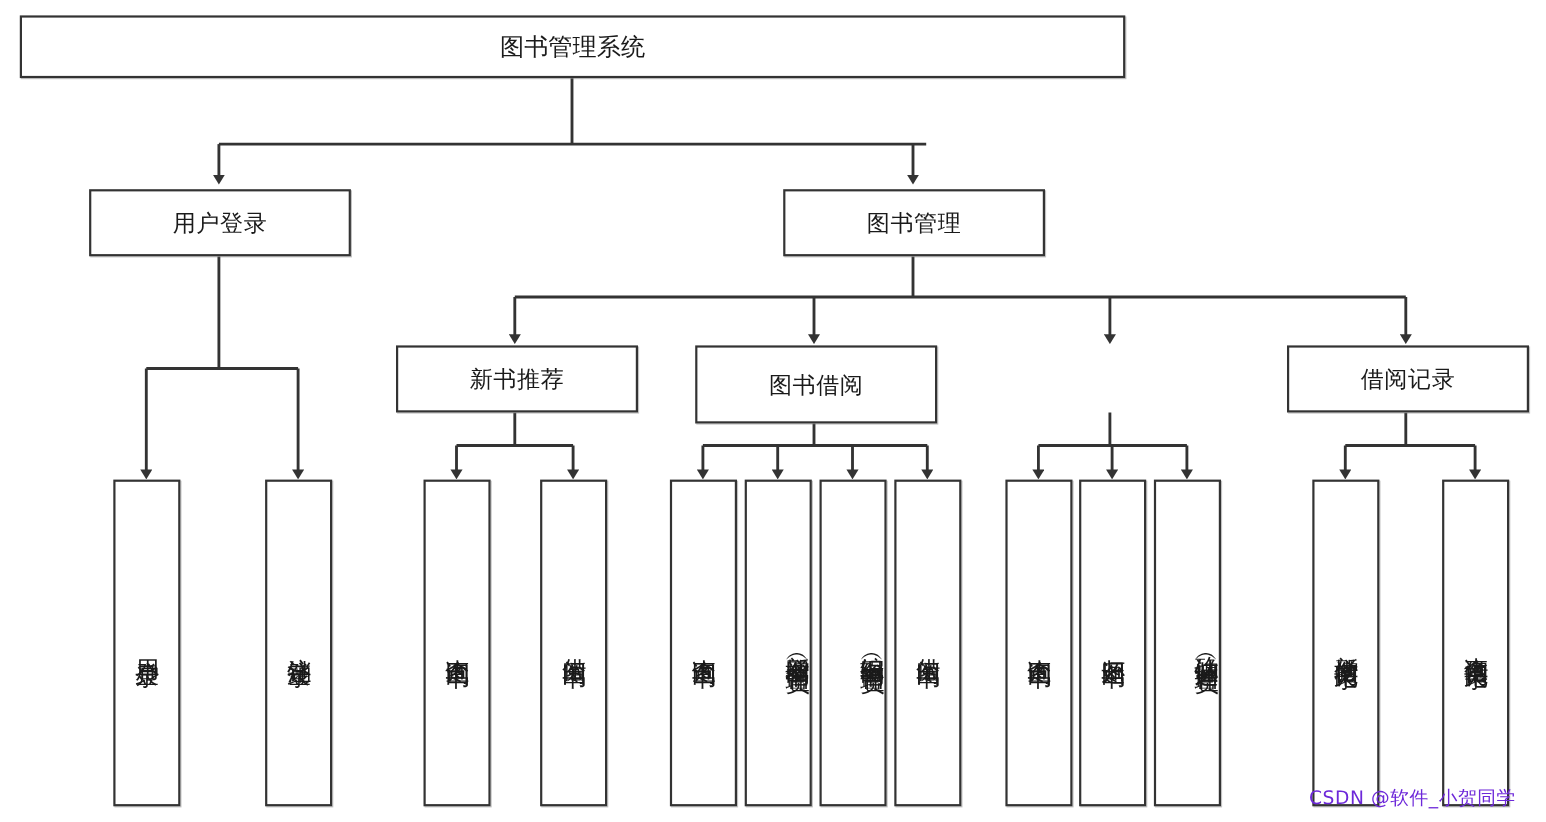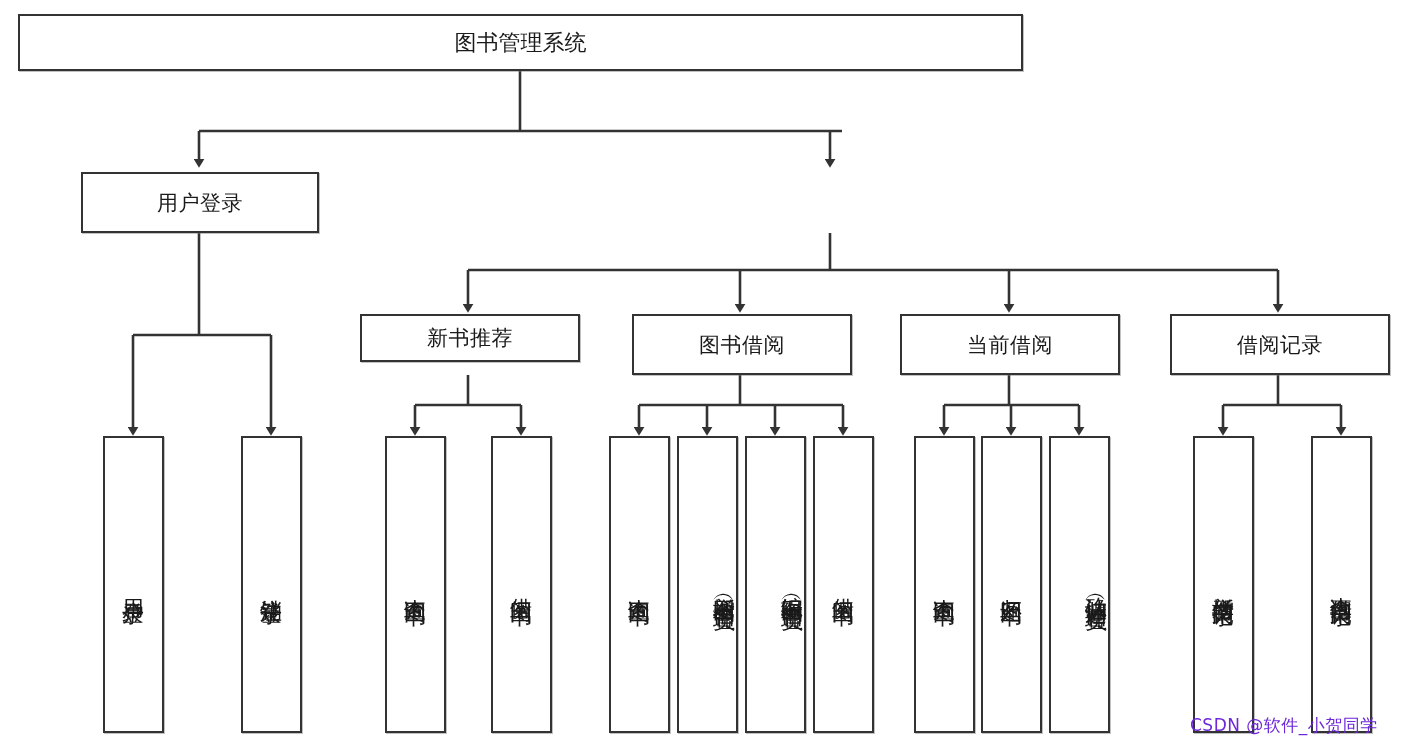--- a/index.html
+++ b/index.html
@@ -124,29 +124,29 @@
     </g>
   </svg>
 
   <div class="node root" style="left:18px; top:14px; width:1005px; height:57px;">
     <span class="node-label">图书管理系统</span>
   </div>
 
   <div class="node horiz" style="left:81px; top:172px; width:238px; height:61px;">
     <span class="node-label">用户登录</span>
   </div>
+  <div class="node horiz" style="left:712px; top:172px; width:238px; height:61px;">
+    <span class="node-label">图书管理</span>
+  </div>
 
-  <div class="node horiz" style="left:360px; top:314px; width:220px; height:48px;">
+  <div class="node horiz" style="left:360px; top:314px; width:220px; height:61px;">
     <span class="node-label">新书推荐</span>
   </div>
-  <div class="node horiz" style="left:632px; top:314px; width:220px; height:61px;">
+  <div class="node horiz" style="left:632px; top:314px; width:220px; height:71px;">
     <span class="node-label">图书借阅</span>
-  </div>
-  <div class="node horiz" style="left:900px; top:314px; width:220px; height:61px;">
-    <span class="node-label">当前借阅</span>
   </div>
   <div class="node horiz" style="left:1170px; top:314px; width:220px; height:61px;align-items:center;">
     <span class="node-label">借阅记录</span>
   </div>
 
   <div class="node leaf centered" style="left:103px; top:436px; width:61px; height:297px;">
     <span class="node-label">用户登录</span>
   </div>
   <div class="node leaf centered" style="left:241px; top:436px; width:61px; height:297px;">
     <span class="node-label">注销登录</span>

